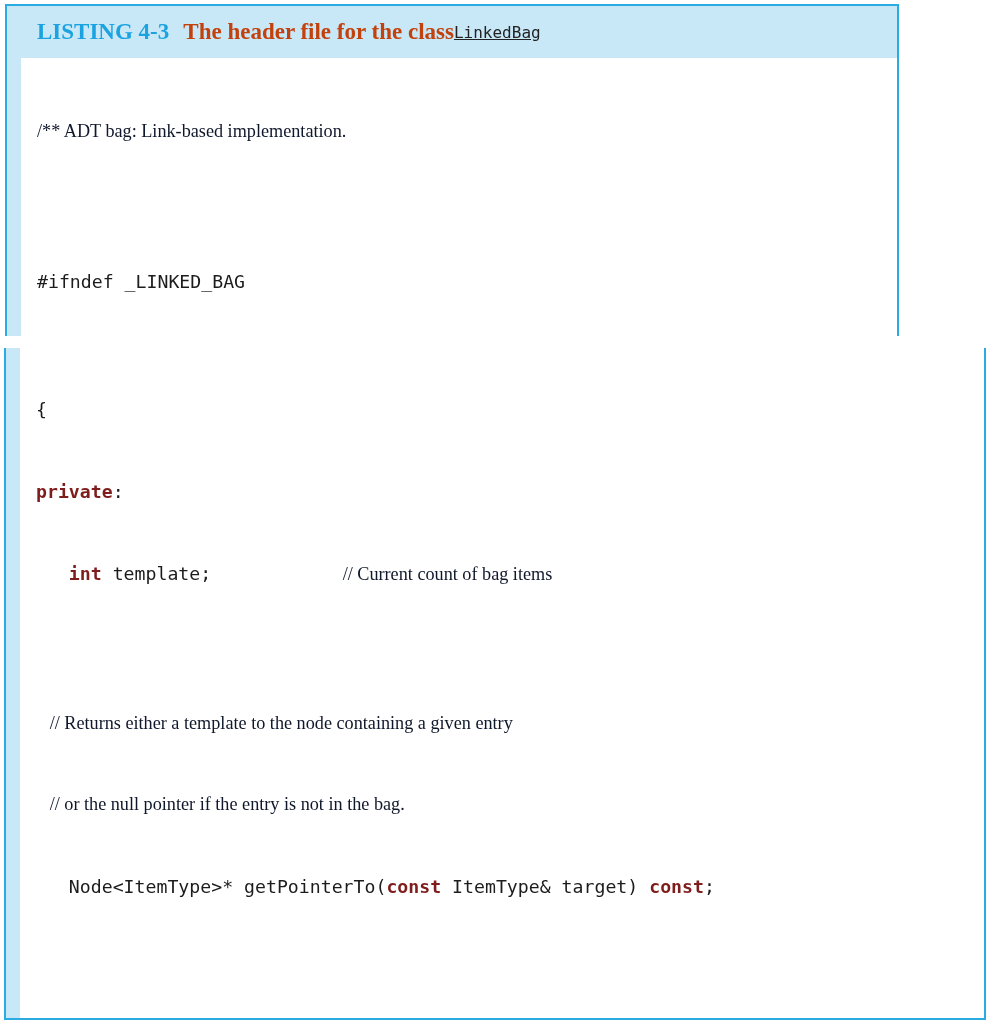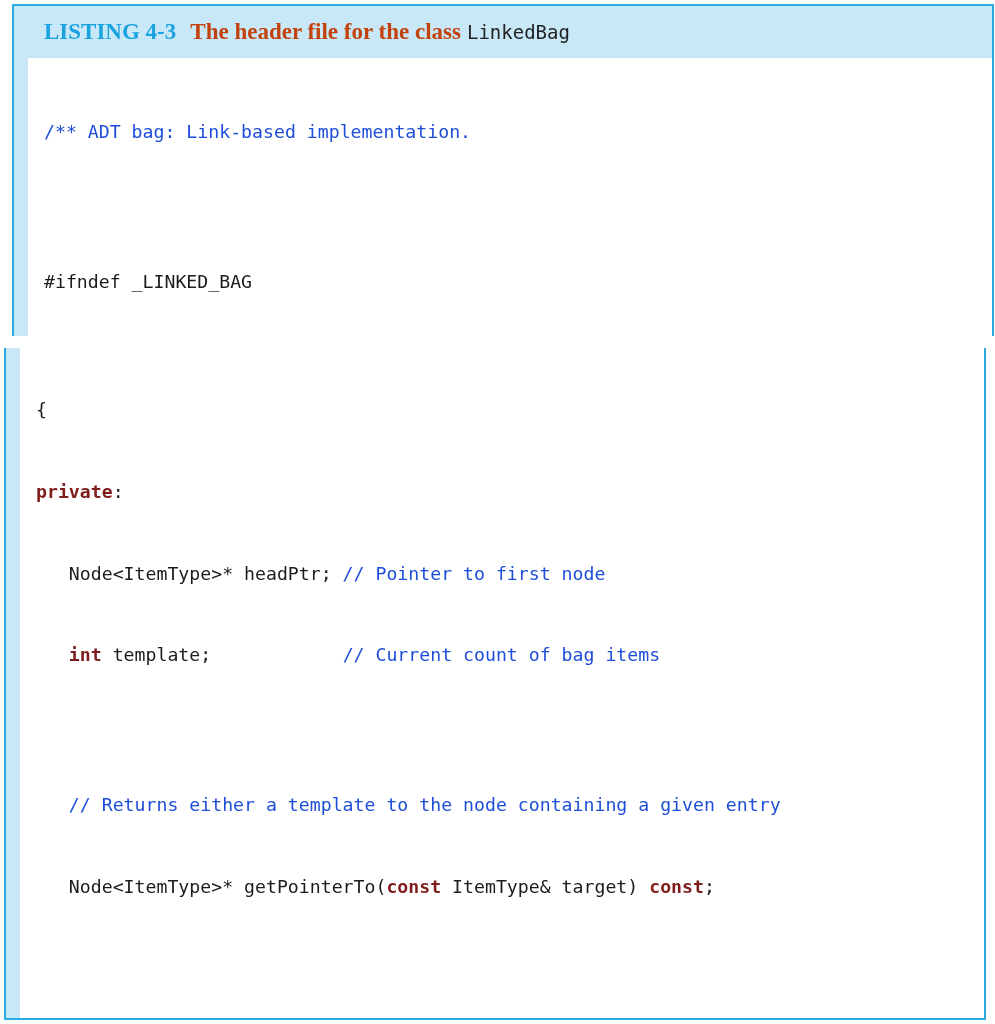--- a/index.html
+++ b/index.html
@@ -1,53 +1,53 @@
 <!DOCTYPE html>
 <html><head>
 <meta charset="utf-8">
 <style>
   html, body { margin:0; padding:0; background:#ffffff; }
   body { width:995px; height:1024px; position:relative; overflow:hidden; font-family:"DejaVu Sans Mono", monospace; }
   .frame-top {
-    position:absolute; left:12px; top:4px; width:982px; height:332px;
+    position:absolute; left:5px; top:4px; width:894px; height:332px;
     border:2px solid #2aace3; border-bottom:none; box-sizing:border-box;
     background:#c8e8f8;
   }
   .frame-bottom {
     position:absolute; left:4px; top:348px; width:982px; height:672px;
     border:2px solid #2aace3; border-top:none; box-sizing:border-box;
     background:#c8e8f8;
   }
   .header {
     position:absolute; left:0; top:0; right:0; height:52px;
     display:flex; align-items:center; padding-left:30px;
   }
   .caption-num {
     font-family:"Liberation Serif", serif; font-weight:bold; font-size:23px; color:#1aa3e0;
     margin-right:14px;
   }
   .caption-text {
     font-family:"Liberation Serif", serif; font-weight:bold; font-size:23px; color:#c2410c;
   }
   .caption-code {
-    font-family:"DejaVu Sans Mono", monospace; font-size:19px; color:#222222; margin-left:6px;
+    font-family:"DejaVu Sans Mono", monospace; font-size:16px; color:#222222; text-decoration:underline;
   }
   .panel-top {
     position:absolute; left:14px; top:52px; right:0; bottom:0; background:#ffffff;
   }
   .panel-bottom {
     position:absolute; left:14px; top:0; right:0; bottom:0; background:#ffffff;
   }
   .code {
     position:absolute; left:16px; margin:0;
     font-family:"DejaVu Sans Mono", monospace; font-size:18.2px; line-height:27.2px;
     color:#1c1c1c; white-space:pre;
   }
   .kw { color:#7f1d1d; font-weight:bold; }
-  .cm { color:#1d4ed8; }
+  .cm { color:#0f172a;font-family:Liberation Serif, serif; }
   .line { display:block; height:27.2px; }
   .gap { display:block; height:14px; }
 </style>
 </head>
 <body>
 
 <div class="frame-top">
   <div class="header">
     <span class="caption-num">LISTING 4-3</span>
     <span class="caption-text">The header file for the class</span>
@@ -67,24 +67,24 @@
       <span class="line"><span class="kw">class</span><span> LinkedBag : </span><span class="kw">public</span><span> BagInterface&lt;ItemType&gt;</span></span>
     </div>
   </div>
 </div>
 
 <div class="frame-bottom">
   <div class="panel-bottom">
     <div class="code" style="top:-6px;">
       <span class="line">{</span>
       <span class="line"><span class="kw">private</span><span>:</span></span>
-      <span class="line"><span>   Node&lt;ItemType&gt;* headPtr; </span><span class="cm">// Pointer to first node</span></span>
       <span class="line"><span>   </span><span class="kw">int</span><span> template;            </span><span class="cm">// Current count of bag items</span></span>
       <span class="gap"></span>
       <span class="line cm">   // Returns either a template to the node containing a given entry</span>
+      <span class="line cm">   // or the null pointer if the entry is not in the bag.</span>
       <span class="line"><span>   Node&lt;ItemType&gt;* getPointerTo(</span><span class="kw">const</span><span> ItemType&amp; target) </span><span class="kw">const</span><span>;</span></span>
       
       
       
       
       
       
       
       
       

